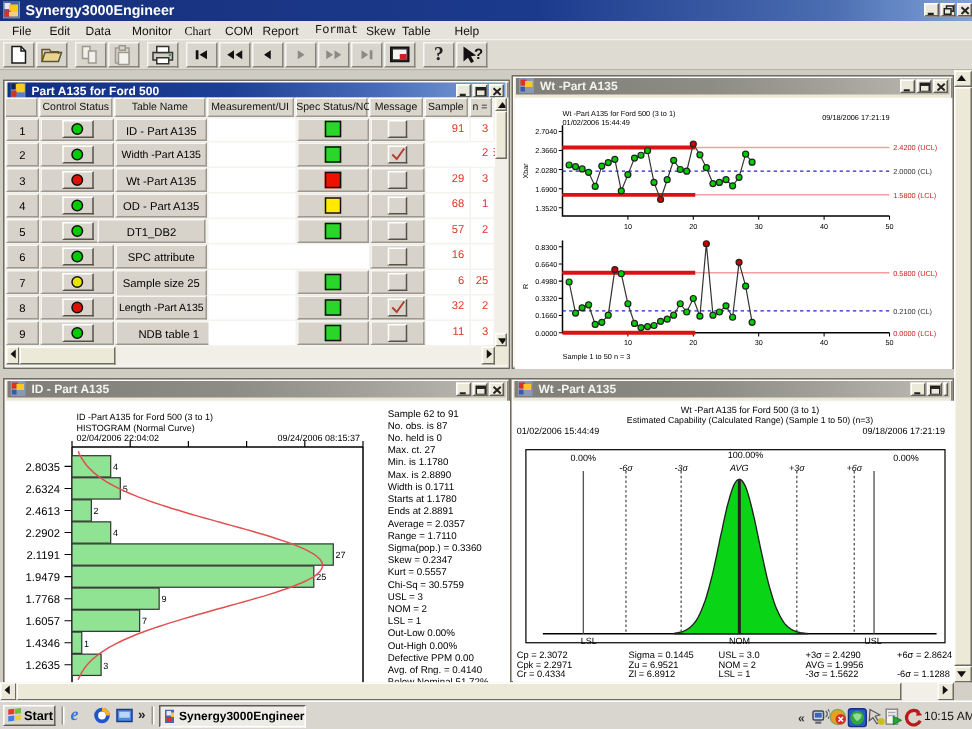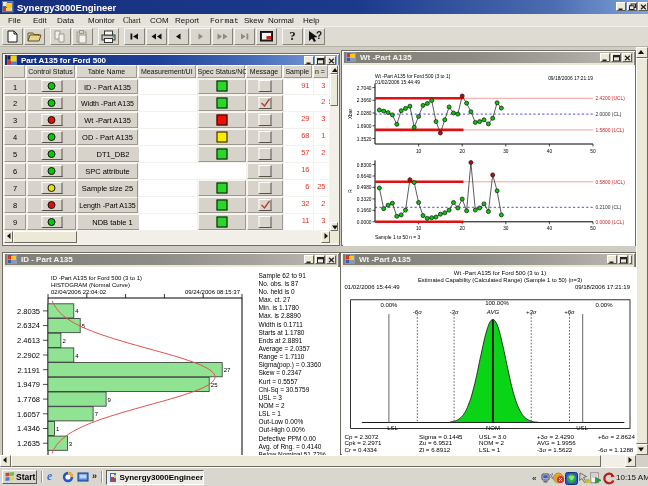--- a/index.html
+++ b/index.html
@@ -48,21 +48,21 @@
 <div class="abs" style="left:0;top:14px;width:648px;height:13px;background:#e6e3da;border-bottom:1px solid #f2f0ea;">
 <div class="abs" style="left:8px;top:2px;font-size:8px;color:#111;">File</div>
 <div class="abs" style="left:33px;top:2px;font-size:8px;color:#111;">Edit</div>
 <div class="abs" style="left:57px;top:2px;font-size:8px;color:#111;">Data</div>
 <div class="abs" style="left:88px;top:2px;font-size:8px;color:#111;">Monitor</div>
 <div class="abs" style="left:123px;top:2px;font-size:8px;color:#111;font-family:Liberation Serif, serif;">Chart</div>
 <div class="abs" style="left:150px;top:2px;font-size:8px;color:#111;">COM</div>
 <div class="abs" style="left:175px;top:2px;font-size:8px;color:#111;">Report</div>
 <div class="abs" style="left:210px;top:2px;font-size:8px;color:#111;font-family:Liberation Mono, monospace;">Format</div>
 <div class="abs" style="left:244px;top:2px;font-size:8px;color:#111;">Skew</div>
-<div class="abs" style="left:268px;top:2px;font-size:8px;color:#111;">Normal</div>
+<div class="abs" style="left:268px;top:2px;font-size:8px;color:#111;">Table</div>
 <div class="abs" style="left:303px;top:2px;font-size:8px;color:#111;">Help</div>
 </div>
 <div class="abs" style="left:0;top:27px;width:648px;height:20px;background:#dedbd2;border-bottom:1px solid #b8b4a8;">
 <div class="abs" style="left:2px;top:1px;width:21px;height:17px;background:#d8d5cd;border:1px solid;border-color:#f6f6f3 #85827a #85827a #f6f6f3;">
       <svg width="19" height="15">
         <path d="M5 2 h6 l3 3 v8 h-9 z" fill="#fff" stroke="#1a1a1a" stroke-width="1"></path>
         <path d="M11 2 v3 h3" fill="none" stroke="#1a1a1a" stroke-width="1"></path>
       </svg>
     </div>
 <div class="abs" style="left:24px;top:1px;width:21px;height:17px;background:#d8d5cd;border:1px solid;border-color:#f6f6f3 #85827a #85827a #f6f6f3;">
@@ -283,21 +283,21 @@
         <div style="font-size:7.5px;color:#e03425;text-align:right;padding:2px 3px 0 0;">1</div>
       </div>
 <div class="abs" style="left:0px;top:81.1px;width:22px;height:15.9px;background:#d7d3ca;border:1px solid;border-color:#f8f6f0 #9c988e #9c988e #f8f6f0;">
         <div style="font-size:7.5px;text-align:center;line-height:16px;">5</div>
       </div>
 <div class="abs" style="left:23px;top:81.1px;width:49px;height:15.9px;background:#d7d3ca;border:1px solid;border-color:#f8f6f0 #9c988e #9c988e #f8f6f0;">
         <div style="position:absolute;left:50%;top:50%;transform:translate(-50%,-50%);width:21px;height:12px;background:#d9d5cc;border:1px solid;border-color:#fff #55524b #55524b #fff;">
           <div style="position:absolute;left:50%;top:50%;transform:translate(-50%,-50%);width:8px;height:8px;border-radius:50%;background:#00cc00;border:1px solid #111;"></div>
         </div>
       </div>
-<div class="abs" style="left:73px;top:81.1px;width:72px;height:15.9px;background:#d7d3ca;border:1px solid;border-color:#f8f6f0 #9c988e #9c988e #f8f6f0;">
+<div class="abs" style="left:61px;top:81.1px;width:72px;height:15.9px;background:#d7d3ca;border:1px solid;border-color:#f8f6f0 #9c988e #9c988e #f8f6f0;">
         <div style="font-size:7.5px;text-align:center;line-height:16px;white-space:nowrap;">DT1_DB2</div>
       </div>
 <div class="abs" style="left:135px;top:81.1px;width:57.5px;height:15.9px;background:#fff;"></div>
 <div class="abs" style="left:193.5px;top:81.1px;width:48.5px;height:15.9px;background:#d7d3ca;border:1px solid;border-color:#f8f6f0 #9c988e #9c988e #f8f6f0;">
         <div style="position:absolute;left:50%;top:50%;transform:translate(-50%,-50%);width:11px;height:11px;background:#2ad62a;border:1px solid #111;"></div>
       </div>
 <div class="abs" style="left:243px;top:81.1px;width:36px;height:15.9px;background:#d7d3ca;border:1px solid;border-color:#f8f6f0 #9c988e #9c988e #f8f6f0;">
         <div style="position:absolute;left:50%;top:50%;transform:translate(-50%,-50%);width:13px;height:12px;background:#d9d5cc;border:1px solid;border-color:#fff #55524b #55524b #fff;"></div>
       </div>
 <div class="abs" style="left:280px;top:81.1px;width:28.5px;height:15.9px;background:#fff;">

